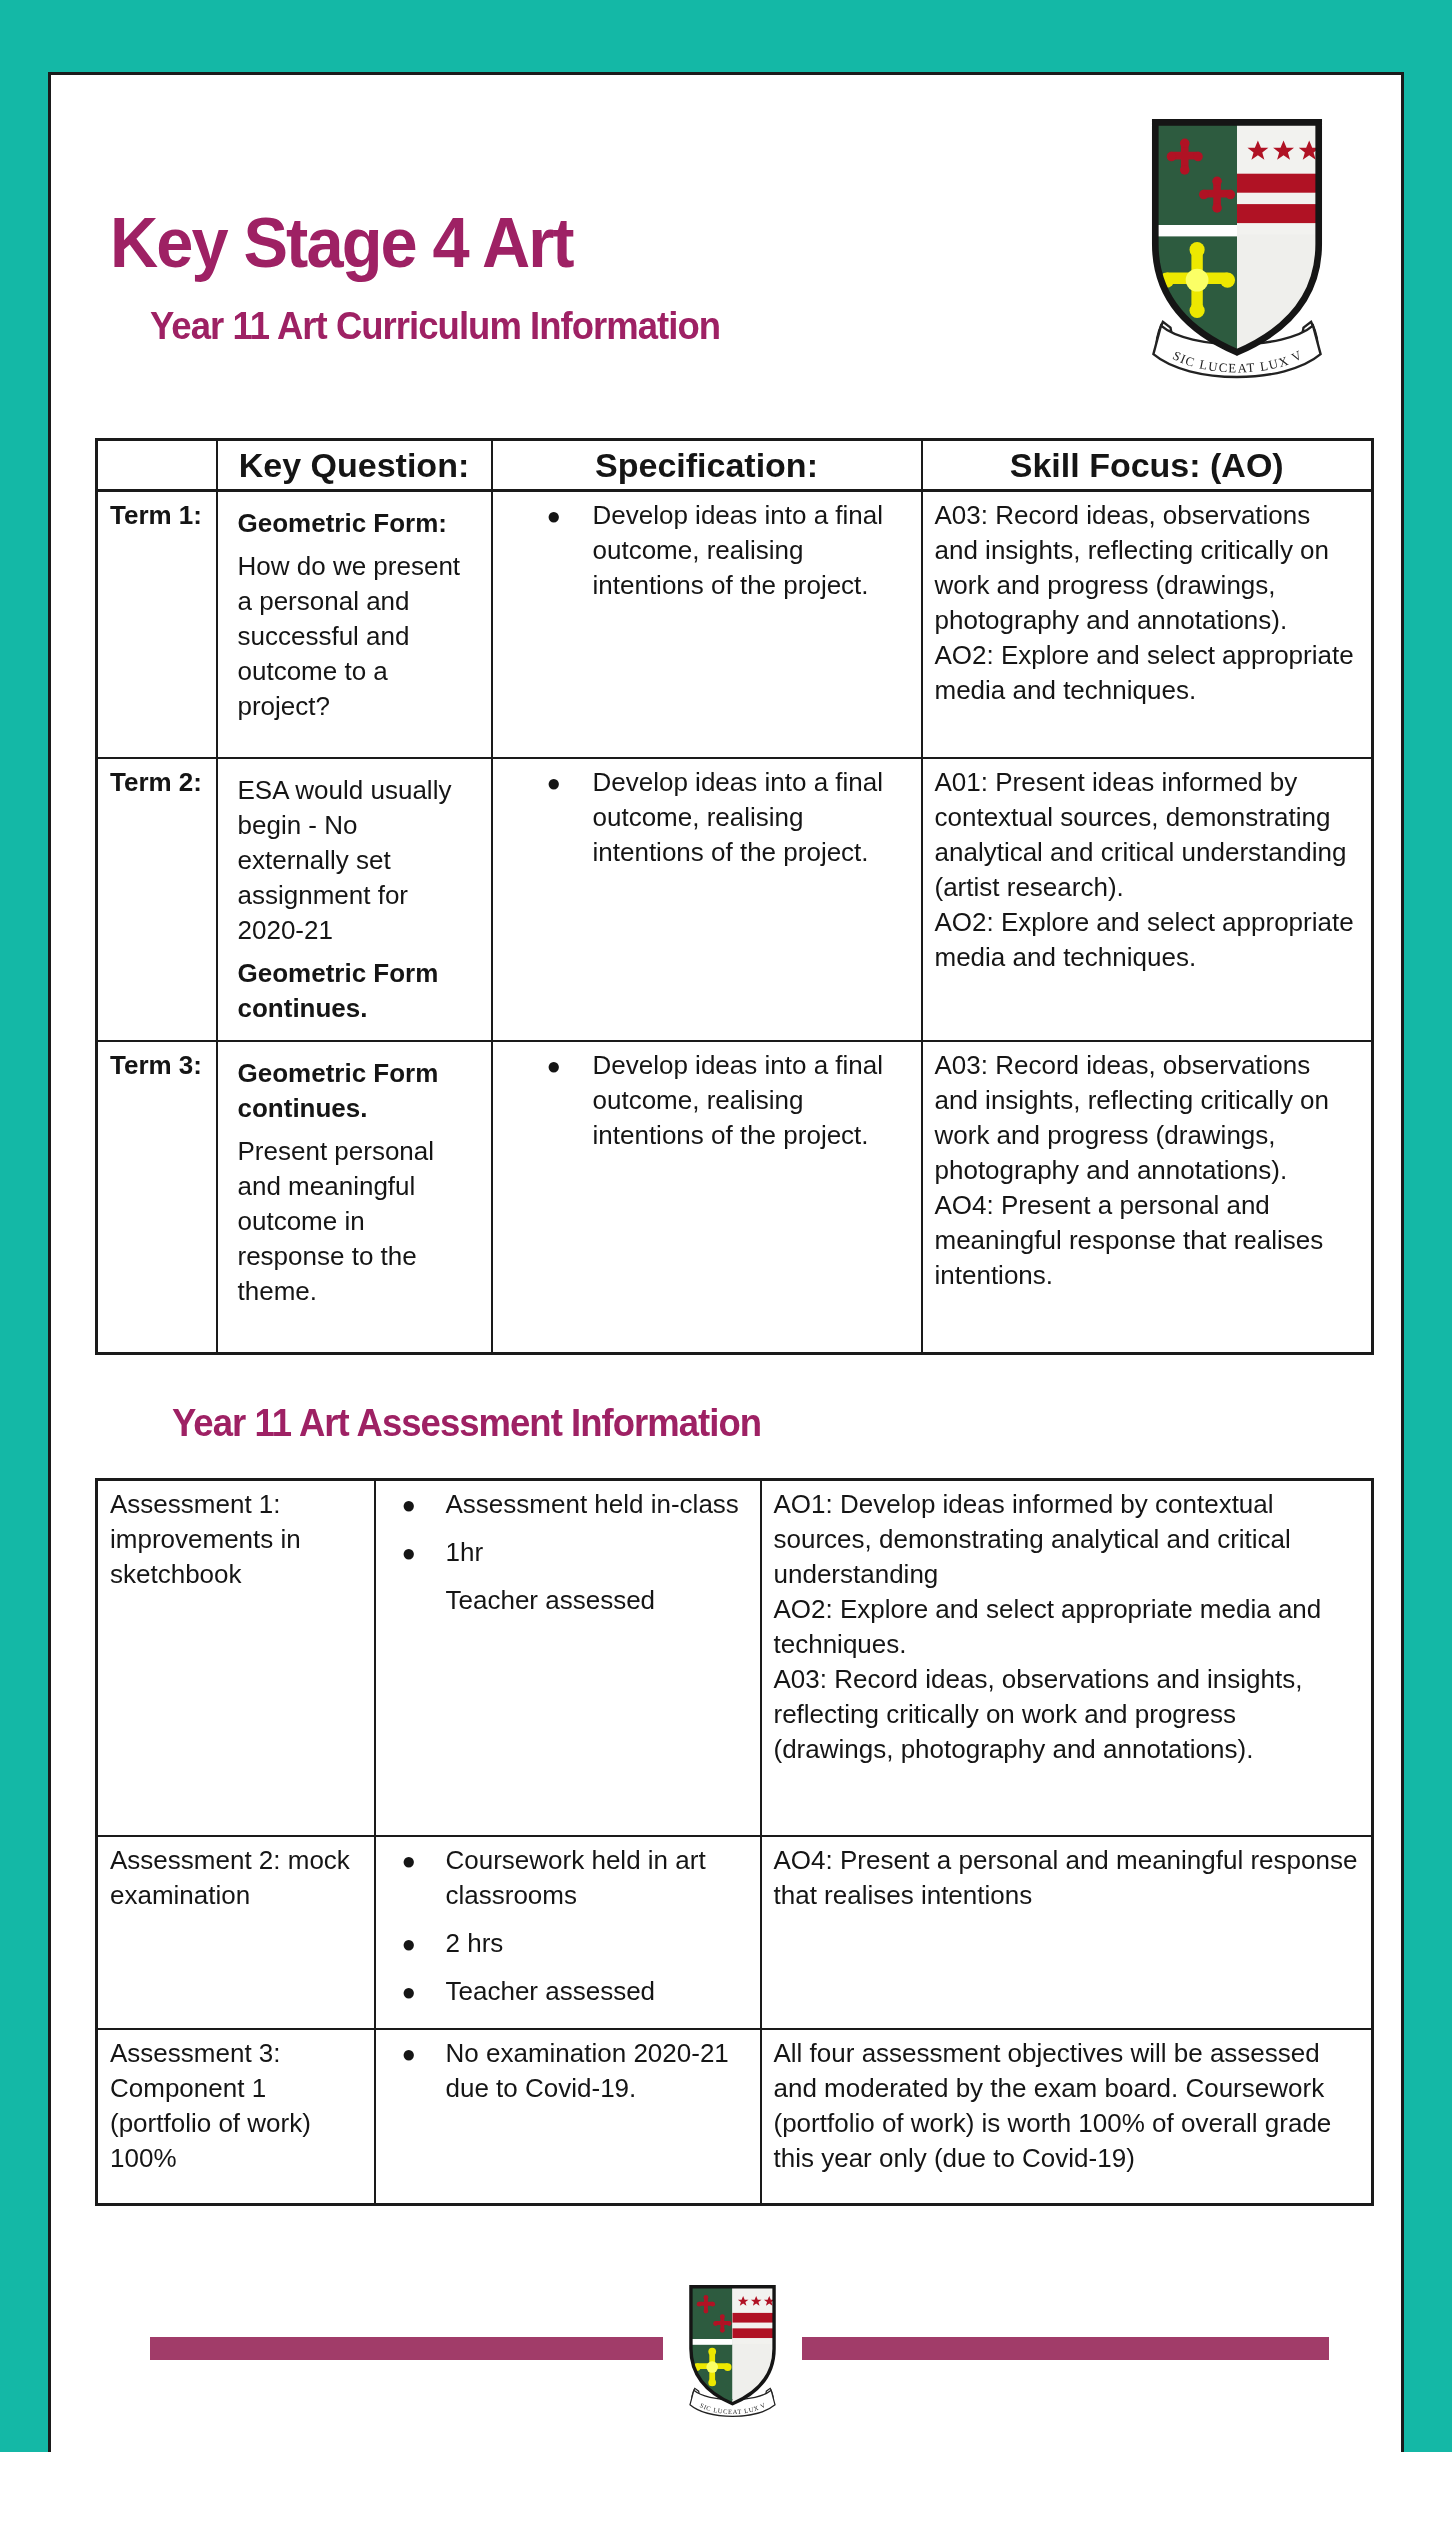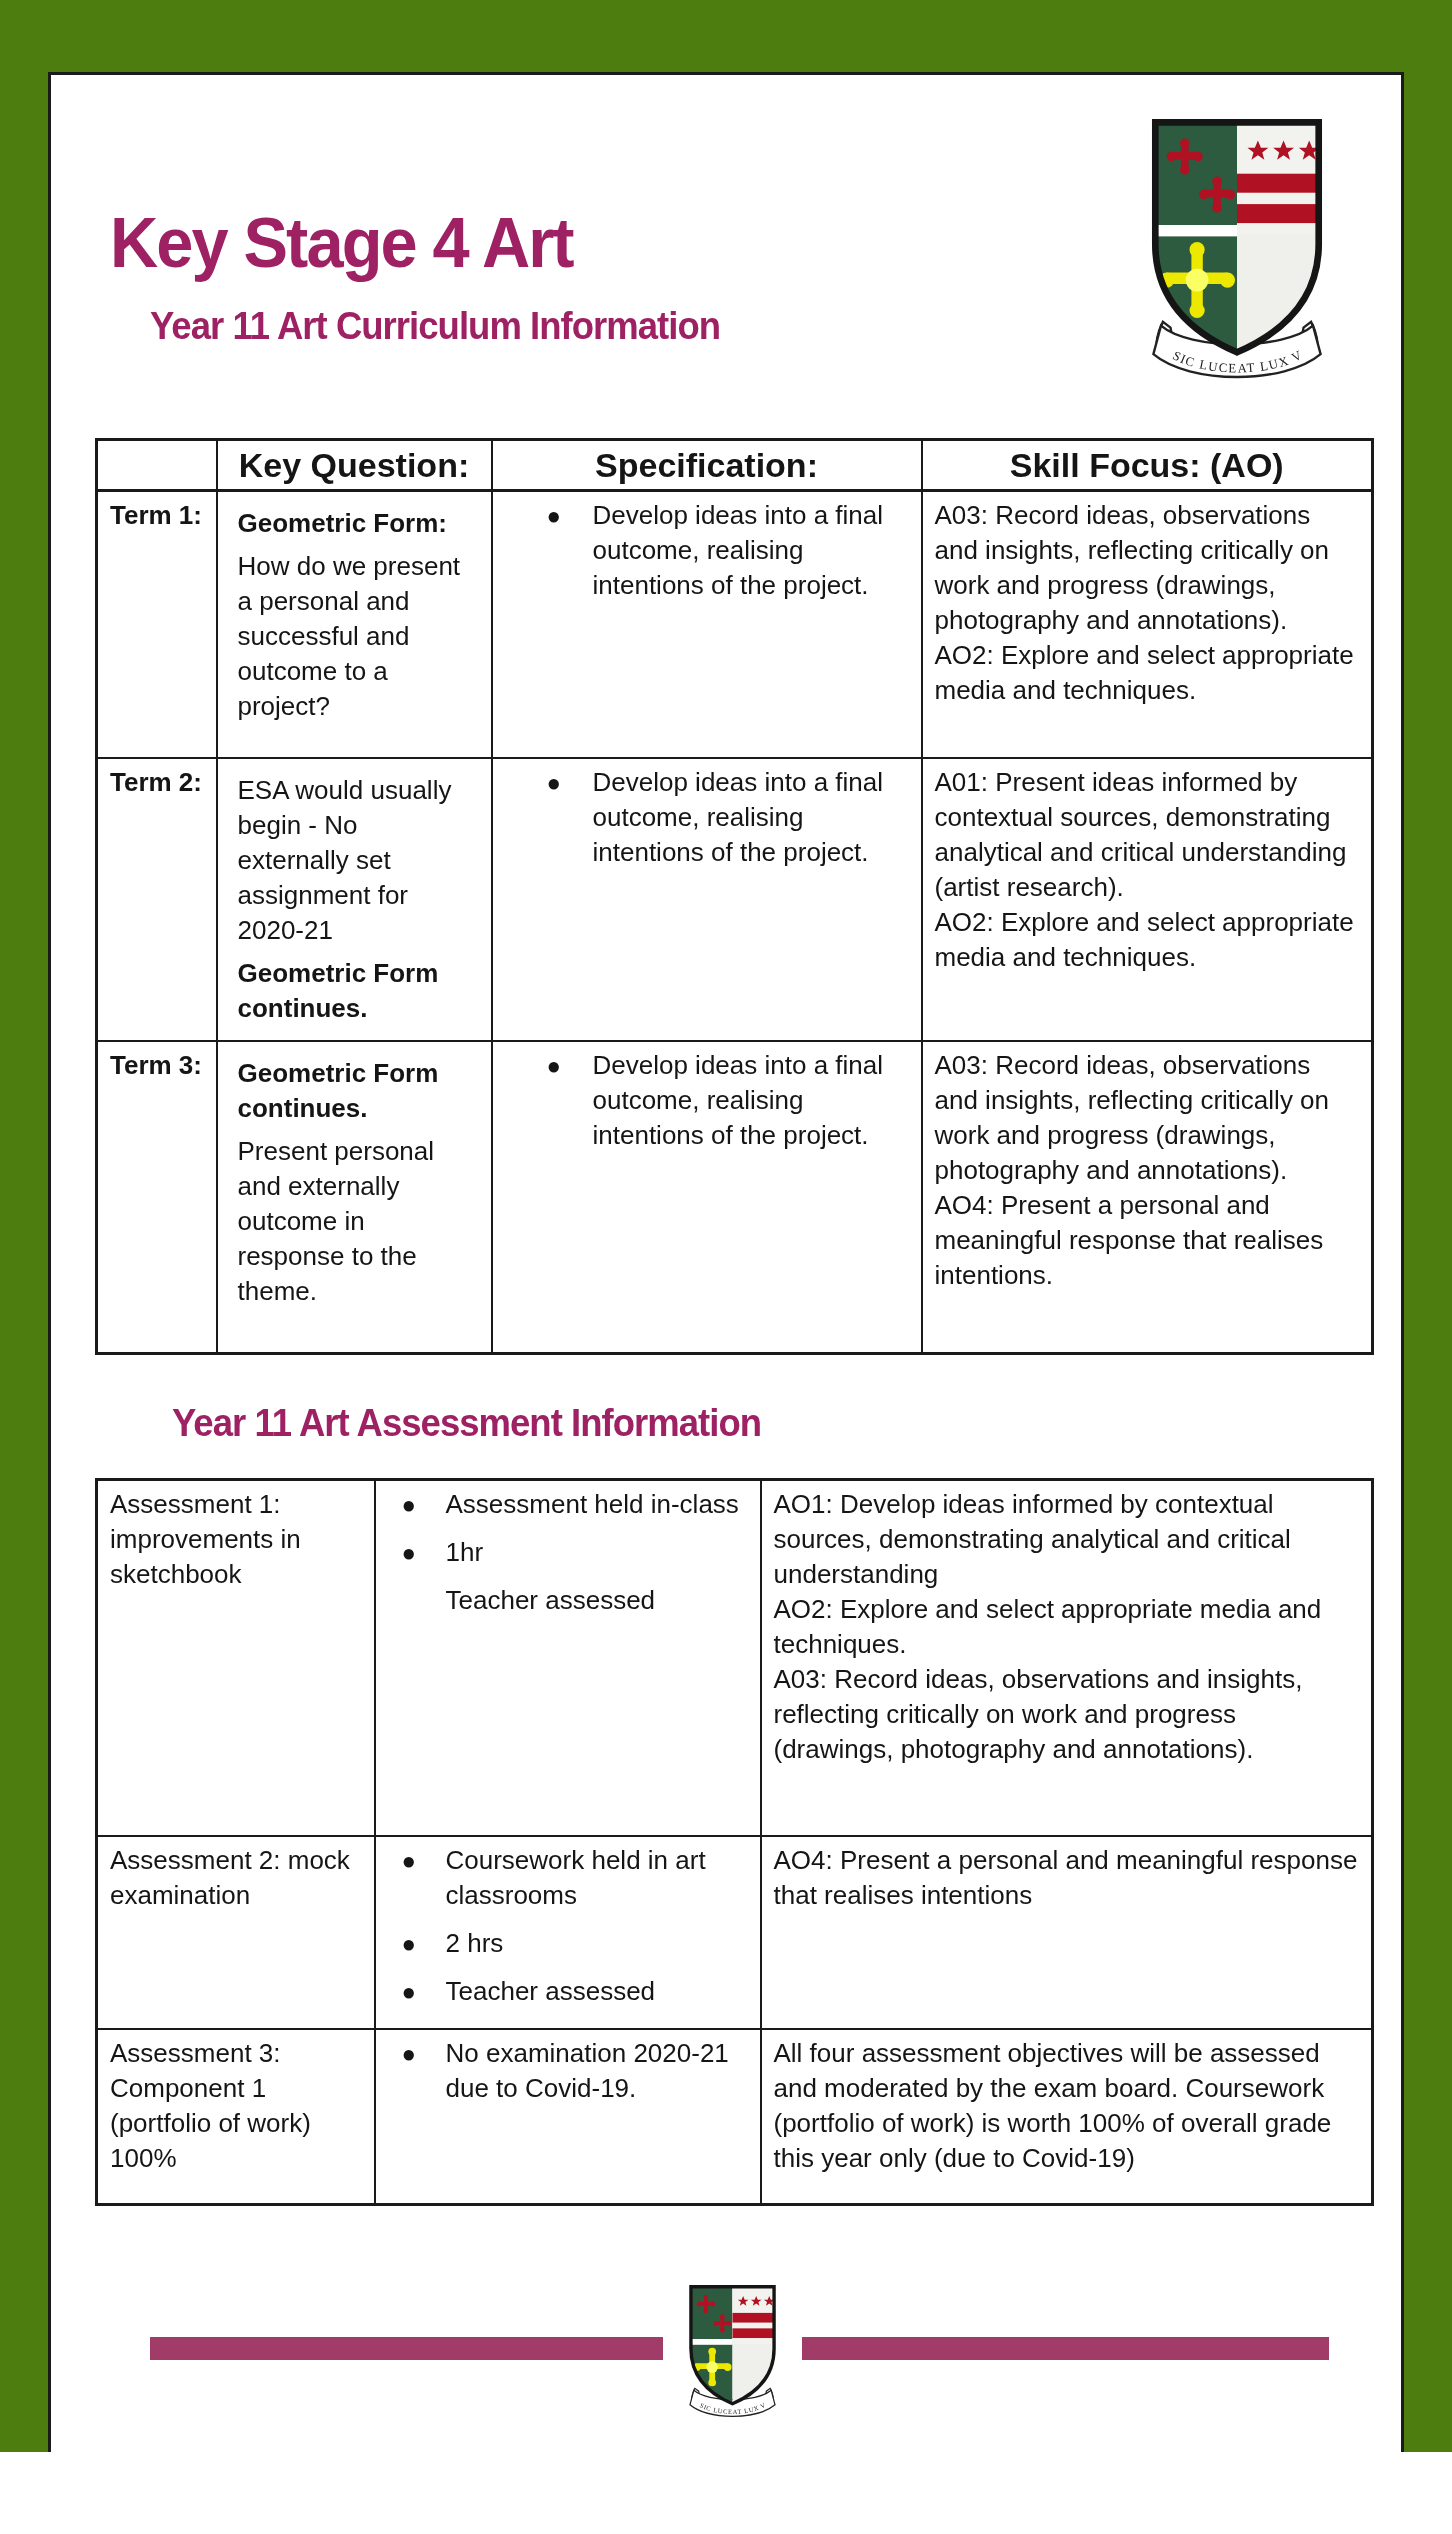--- a/index.html
+++ b/index.html
@@ -1,16 +1,16 @@
 <!DOCTYPE html>
 <html><head>
 <meta charset="utf-8">
 <style>
   html,body{margin:0;padding:0;background:#fff;}
-  .canvas{position:relative;width:1452px;height:2452px;background:#4d7c0f;overflow:hidden;
+  .canvas{position:relative;width:1452px;height:2452px;background:#14b8a6;overflow:hidden;
           font-family:"Liberation Sans","DejaVu Sans",sans-serif;color:#151515;}
   .frame{position:absolute;left:48px;top:72px;width:1350px;height:2380px;border:3px solid #1b1b1b;background:#fff;}
 
   .page-title{position:absolute;left:59px;top:127px;font-size:71px;font-weight:bold;color:#9E2164;
               letter-spacing:-2px;transform:scaleX(.94);transform-origin:left top;white-space:nowrap;margin:0;}
   .page-subtitle{position:absolute;left:99px;top:230px;font-size:38px;font-weight:bold;color:#9E2164;
               letter-spacing:-1px;transform:scaleX(.96);transform-origin:left top;white-space:nowrap;margin:0;}
   .section-title{position:absolute;left:121px;top:1327px;font-size:38px;font-weight:bold;color:#9E2164;
               letter-spacing:-1px;transform:scaleX(.96);transform-origin:left top;white-space:nowrap;margin:0;}
 
@@ -159,21 +159,21 @@
         </td>
         <td class="skill-cell">
           <div>A01: Present ideas informed by contextual sources, demonstrating analytical and critical understanding (artist research).</div>
           <div>AO2: Explore and select appropriate media and techniques.</div>
         </td>
       </tr>
       <tr style="height:313px;">
         <td><span class="term">Term 3:</span></td>
         <td class="kq-cell">
           <div class="b">Geometric Form continues.</div>
-          <div>Present personal and externally outcome in response to the theme.</div>
+          <div>Present personal and meaningful outcome in response to the theme.</div>
         </td>
         <td>
           <div class="bullet-row">
                 <span class="bullet">●</span>
                 <span class="bt">Develop ideas into a final outcome, realising intentions of the project.</span>
               </div>
         </td>
         <td class="skill-cell">
           <div>A03: Record ideas, observations and insights, reflecting critically on work and progress (drawings, photography and annotations).</div>
           <div>AO4: Present a personal and meaningful response that realises intentions.</div>

